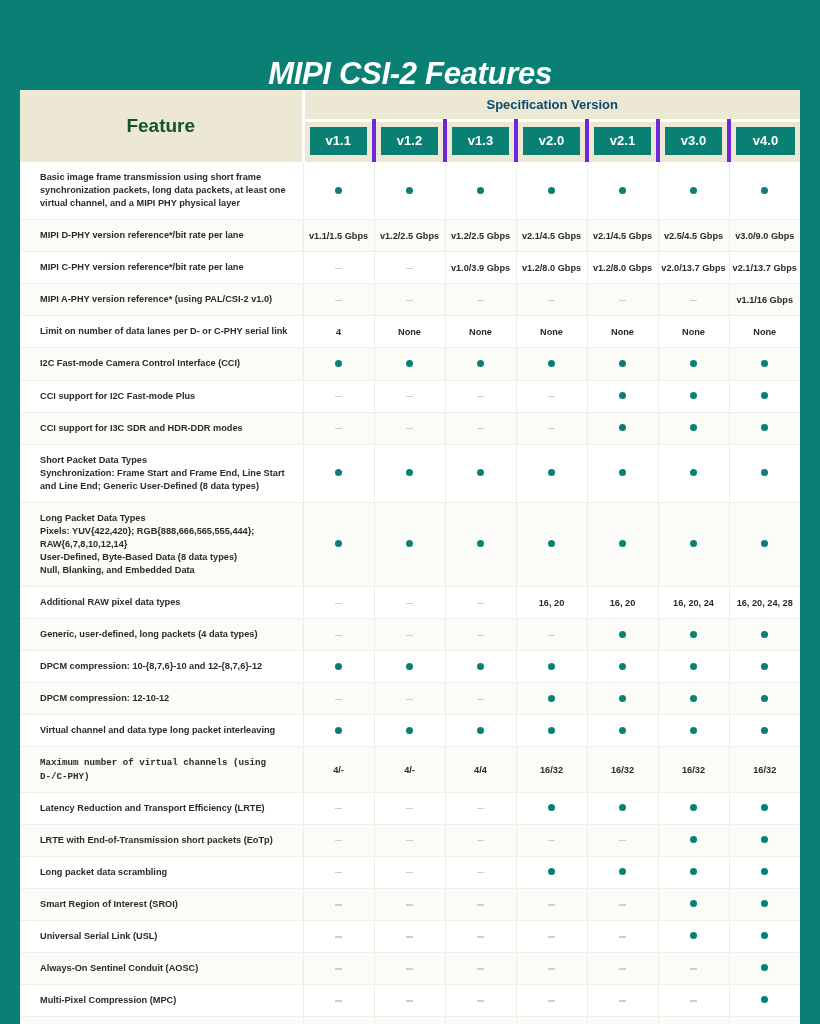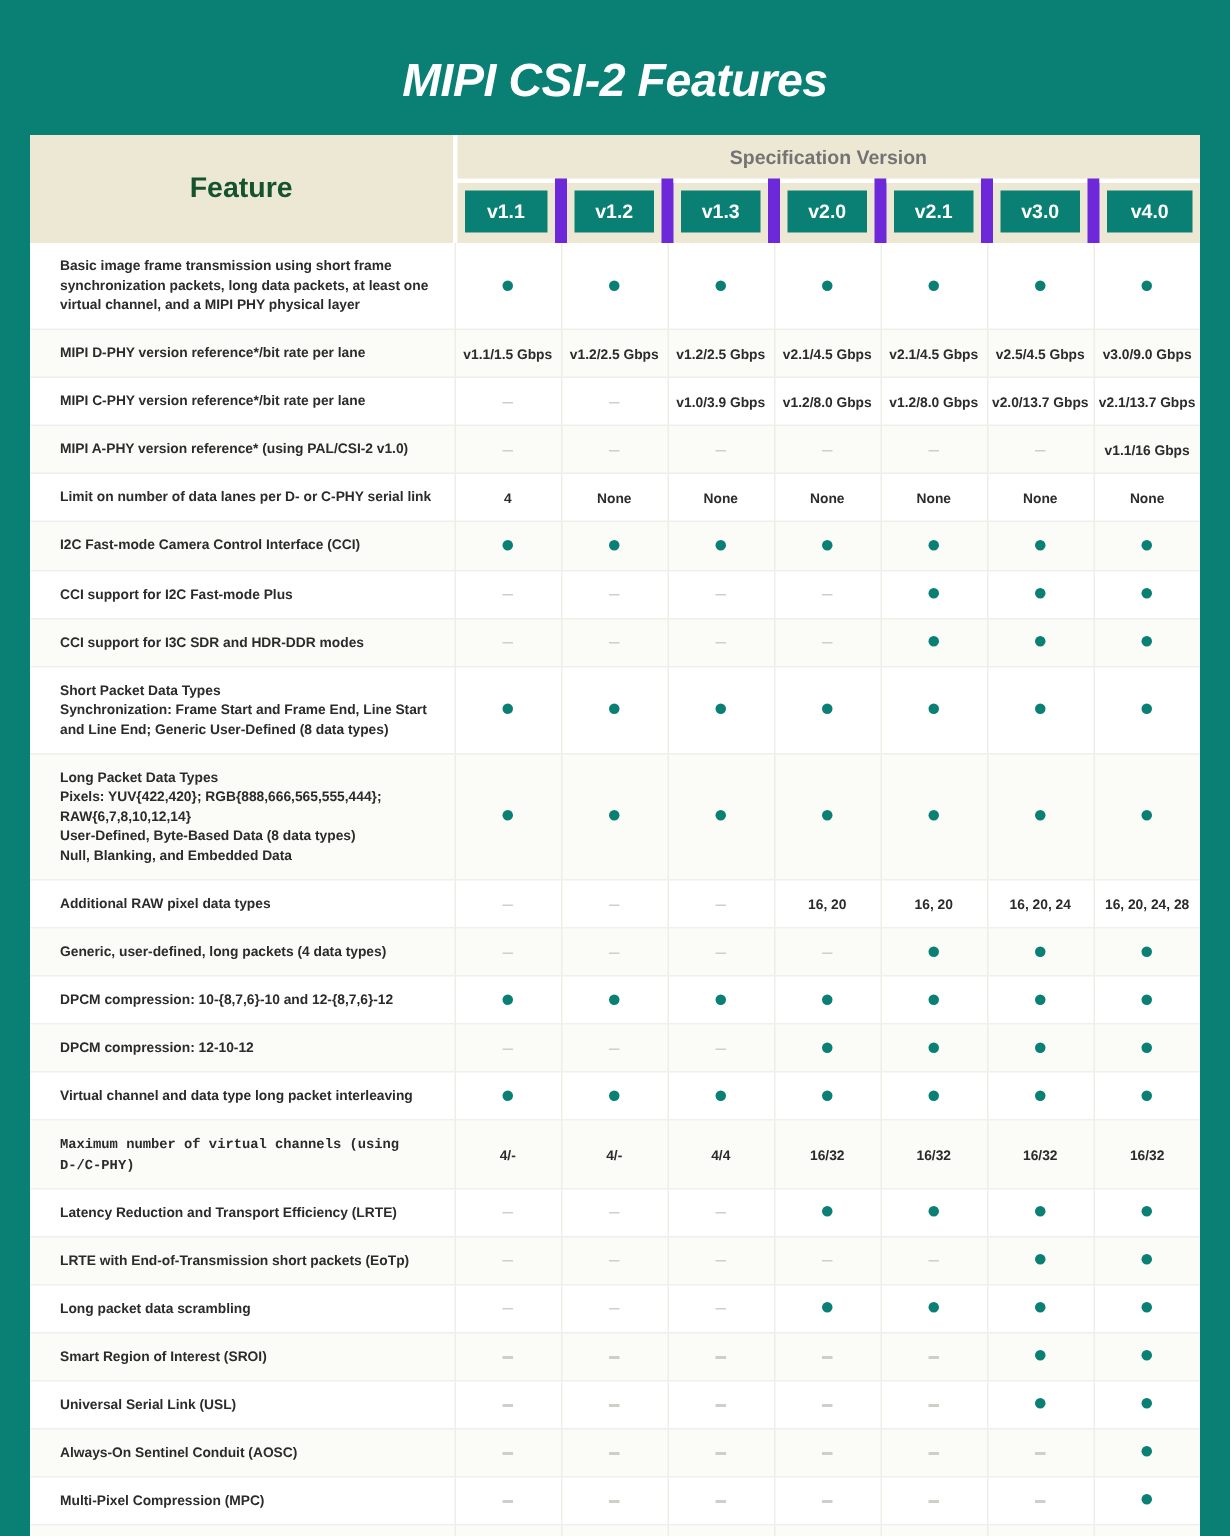--- a/index.html
+++ b/index.html
@@ -16,21 +16,21 @@
     background: #0a8074;
     overflow: hidden;
   }
   .title {
     text-align: center;
     color: #ffffff;
     font-size: 31px;
     font-weight: bold;
     font-style: italic;
     letter-spacing: -0.3px;
-    padding-top: 36px;
+    padding-top: 56px;
     padding-bottom: 22px;
   }
   .card {
     position: absolute;
     left: 20px;
     top: 90px;
     width: 780px;
     background: #ffffff;
     padding: 0;
   }
@@ -45,32 +45,32 @@
     color: #14532d;
     font-size: 19px;
     font-weight: bold;
     text-align: center;
     vertical-align: middle;
     border-right: 3px solid #ffffff;
     height: 72px;
   }
   .hdr-spec {
     background: #ece8d4;
-    color: #737373;
+    color: #0c4a6e;
     font-size: 13px;
     font-weight: bold;
     text-align: center;
     height: 30px;
     border-bottom: 3px solid #ffffff;
   }
   .hdr-ver-wrap {
     background: #ece8d4;
     padding: 4px 5px 5px 5px;
     height: 42px;
-    border-right: 8px solid #6d28d9;
+    border-right: 4px solid #6d28d9;
   }
   .hdr-ver-wrap:last-child { border-right: none; }
   .ver-chip {
     background: #0a8074;
     color: #ffffff;
     font-size: 13px;
     font-weight: bold;
     text-align: center;
     line-height: 28px;
     height: 28px;

